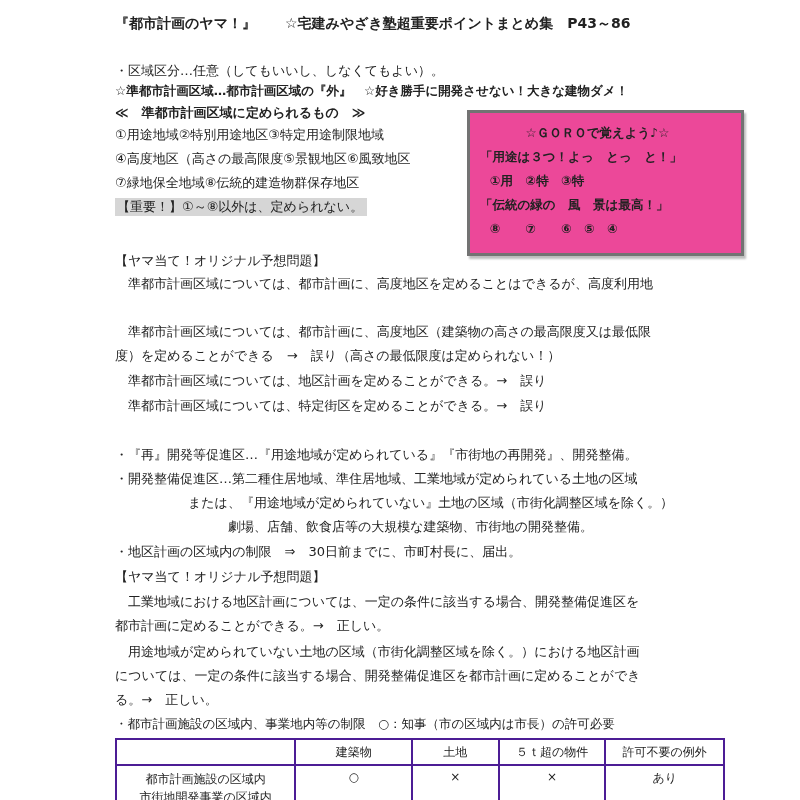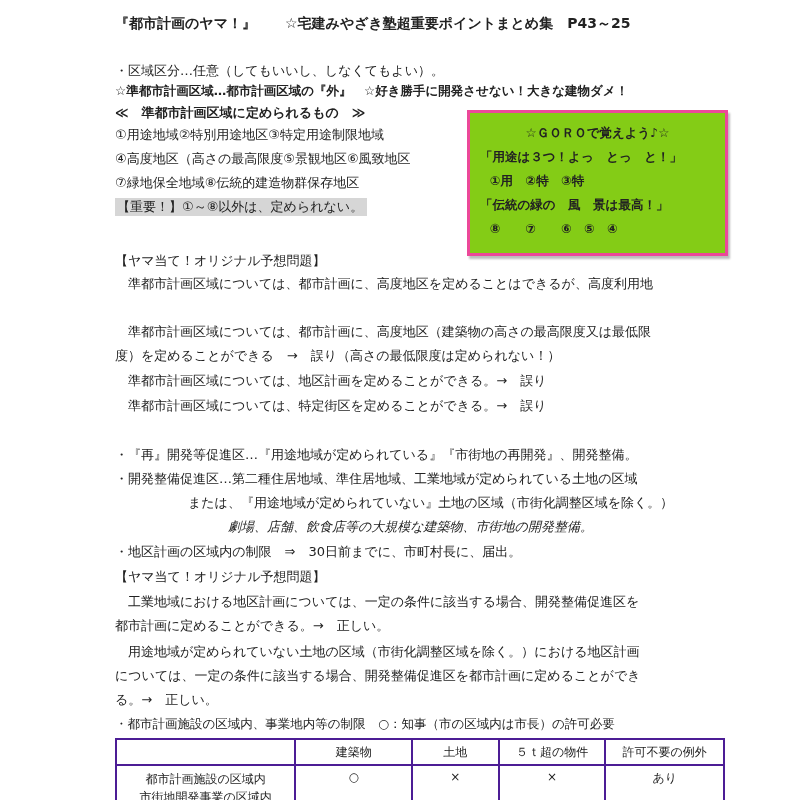--- a/index.html
+++ b/index.html
@@ -20,23 +20,24 @@
   }
   .bold { font-weight: bold; }
   .title-left { left: 115px; top: 14px; font-size: 14px; font-weight: bold; }
   .title-right { left: 285px; top: 14px; font-size: 14px; font-weight: bold; }
   .hl { background: #d6d6d6; padding: 0 4px 0 2px; }
 
   .goro-box {
     position: absolute;
     left: 467px; top: 110px;
     width: 255px; height: 140px;
-    background: #84cc16;
-    border: 3px solid #ec4899;
+    background: #ec4899;
+    border: 3px solid #737373;
     box-shadow: 2px 3px 2px #bdbdbd;
+    padding-left: 16px;
   }
   .goro-line {
     position: absolute;
     font-size: 12.5px;
     line-height: 16px;
     white-space: nowrap;
     color: #222;
   }
 
   table.restrict {
@@ -55,21 +56,21 @@
     color: #222;
   }
   table.restrict td.rowhead { line-height: 18px; vertical-align: top; padding-top: 4px; }
 </style>
 </head>
 <body>
 
 <div class="page">
 
   <div class="line title-left">『都市計画のヤマ！』</div>
-  <div class="line title-right">☆宅建みやざき塾超重要ポイントまとめ集　P43～25</div>
+  <div class="line title-right">☆宅建みやざき塾超重要ポイントまとめ集　P43～86</div>
 
   <div class="line" style="left:115px; top:62px;">・区域区分…任意（してもいいし、しなくてもよい）。</div>
   <div class="line bold" style="left:115px; top:82px; font-size:12.5px;text-align:center;">☆準都市計画区域…都市計画区域の『外』　☆好き勝手に開発させない！大きな建物ダメ！</div>
   <div class="line bold" style="left:115px; top:104px;">≪　準都市計画区域に定められるもの　≫</div>
   <div class="line" style="left:115px; top:126px;">①用途地域②特別用途地区③特定用途制限地域</div>
   <div class="line" style="left:115px; top:150px;">④高度地区（高さの最高限度⑤景観地区⑥風致地区</div>
   <div class="line" style="left:115px; top:174px;">⑦緑地保全地域⑧伝統的建造物群保存地区</div>
   <div class="line hl" style="left:115px; top:198px;">【重要！】①～⑧以外は、定められない。</div>
 
   <div class="goro-box">
@@ -83,21 +84,21 @@
   <div class="line" style="left:115px; top:252px;">【ヤマ当て！オリジナル予想問題】</div>
   <div class="line" style="left:115px; top:275px;">　準都市計画区域については、都市計画に、高度地区を定めることはできるが、高度利用地</div>
   <div class="line" style="left:115px; top:323px;">　準都市計画区域については、都市計画に、高度地区（建築物の高さの最高限度又は最低限</div>
   <div class="line" style="left:115px; top:347px;">度）を定めることができる　→　誤り（高さの最低限度は定められない！）</div>
   <div class="line" style="left:115px; top:372px;">　準都市計画区域については、地区計画を定めることができる。→　誤り</div>
   <div class="line" style="left:115px; top:397px;">　準都市計画区域については、特定街区を定めることができる。→　誤り</div>
 
   <div class="line" style="left:115px; top:446px;">・『再』開発等促進区…『用途地域が定められている』『市街地の再開発』、開発整備。</div>
   <div class="line" style="left:115px; top:470px;">・開発整備促進区…第二種住居地域、準住居地域、工業地域が定められている土地の区域</div>
   <div class="line" style="left:188px; top:494px;">または、『用途地域が定められていない』土地の区域（市街化調整区域を除く。）</div>
-  <div class="line" style="left:228px; top:518px;font-style:italic;">劇場、店舗、飲食店等の大規模な建築物、市街地の開発整備。</div>
+  <div class="line" style="left:228px; top:518px;">劇場、店舗、飲食店等の大規模な建築物、市街地の開発整備。</div>
   <div class="line" style="left:115px; top:543px;">・地区計画の区域内の制限　⇒　30日前までに、市町村長に、届出。</div>
 
   <div class="line" style="left:115px; top:568px;">【ヤマ当て！オリジナル予想問題】</div>
   <div class="line" style="left:115px; top:593px;">　工業地域における地区計画については、一定の条件に該当する場合、開発整備促進区を</div>
   <div class="line" style="left:115px; top:617px;">都市計画に定めることができる。→　正しい。</div>
   <div class="line" style="left:115px; top:643px;">　用途地域が定められていない土地の区域（市街化調整区域を除く。）における地区計画</div>
   <div class="line" style="left:115px; top:667px;">については、一定の条件に該当する場合、開発整備促進区を都市計画に定めることができ</div>
   <div class="line" style="left:115px; top:691px;">る。→　正しい。</div>
 
   <div class="line" style="left:115px; top:715px; font-size:12.5px;">・都市計画施設の区域内、事業地内等の制限　○：知事（市の区域内は市長）の許可必要</div>

